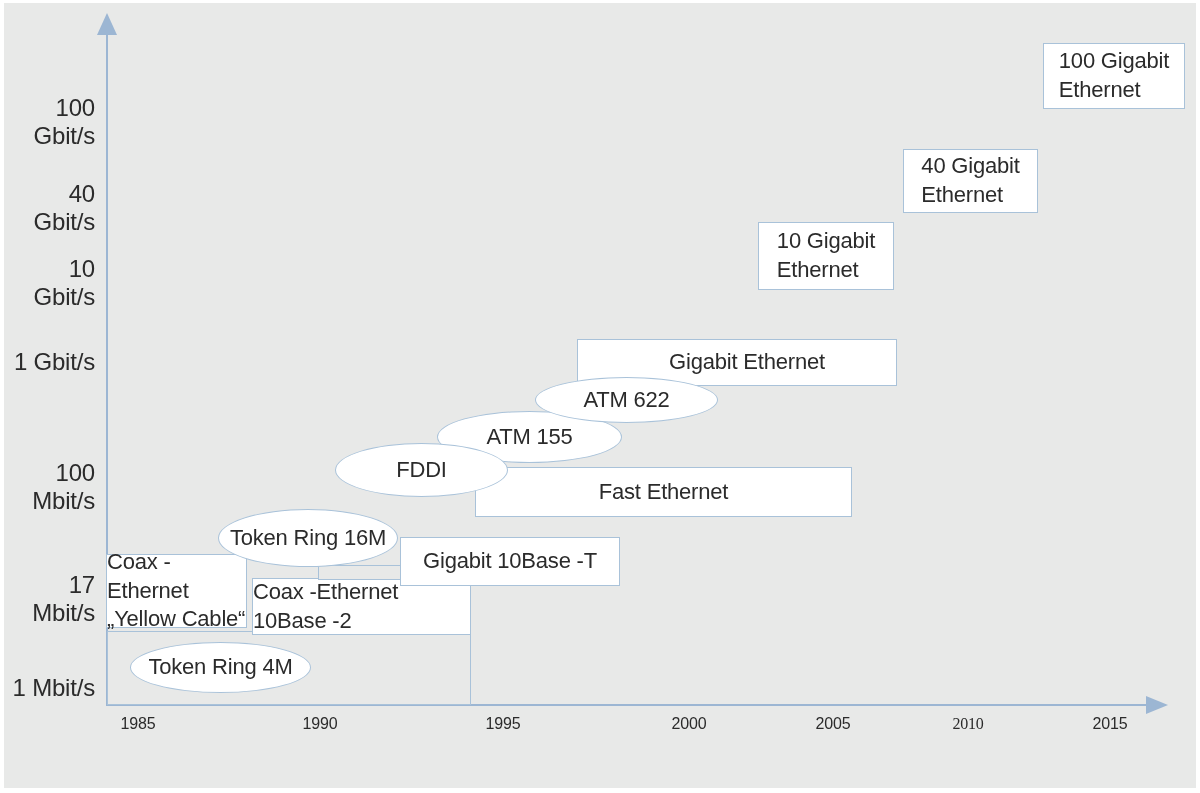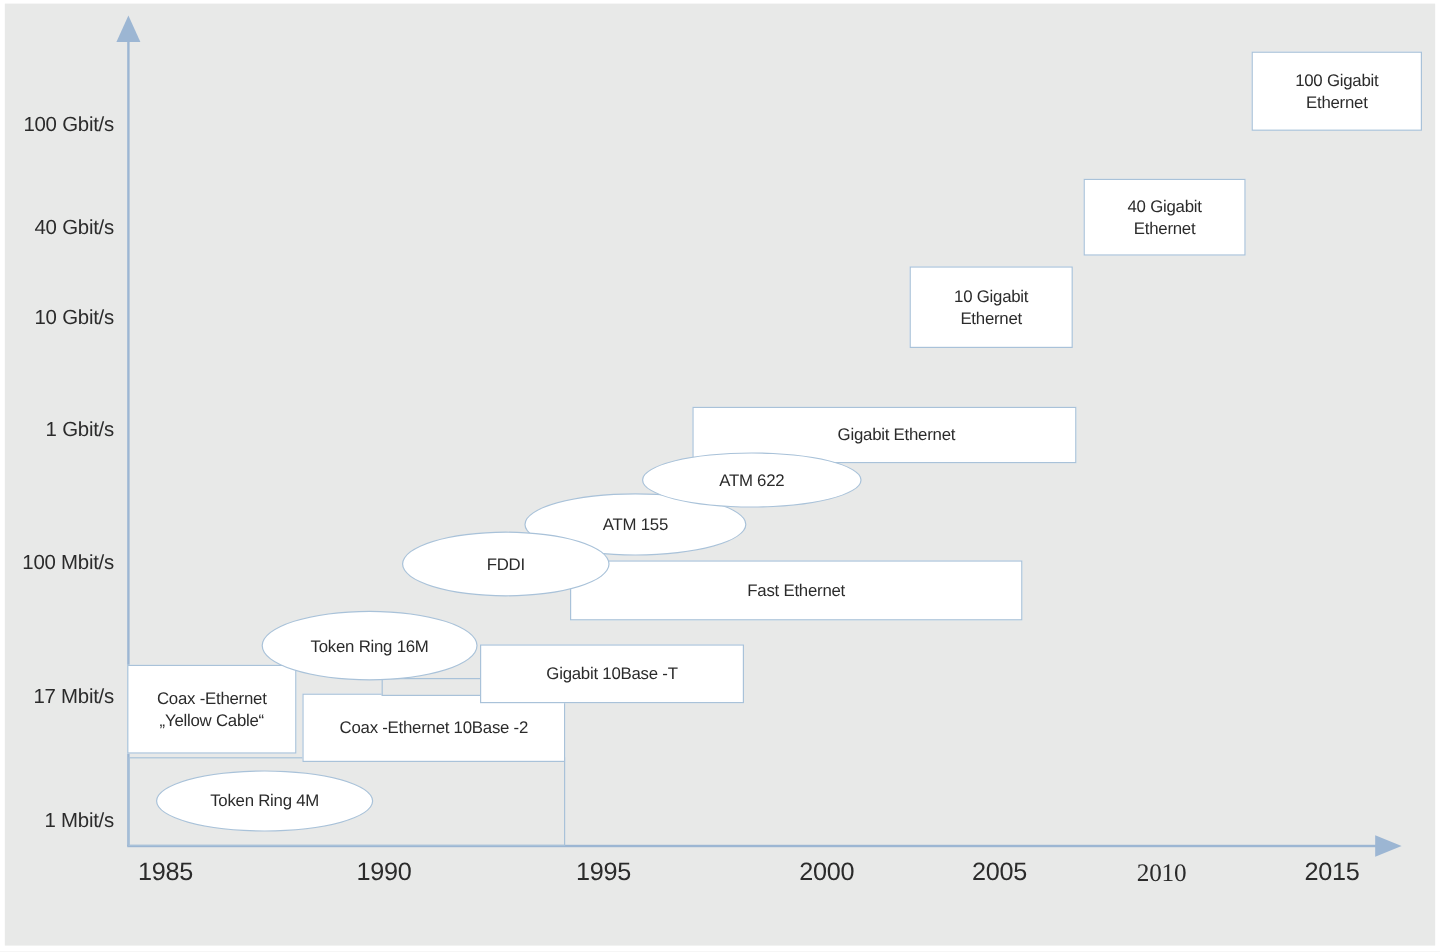--- a/index.html
+++ b/index.html
@@ -5,32 +5,32 @@
   html,body{margin:0;padding:0;}
   body{
     width:1200px;height:793px;position:relative;background:#ffffff;
     font-family:"Liberation Sans", sans-serif;color:#2b2b2b;overflow:hidden;
   }
   .panel{position:absolute;left:4px;top:3px;width:1192px;height:785px;background:#e8e9e8;}
   .abs{position:absolute;box-sizing:border-box;}
   .node{
     position:absolute;box-sizing:border-box;background:#ffffff;
     border:1.6px solid #a9c2d9;display:flex;align-items:center;justify-content:center;
-    text-align:center;font-size:14px;line-height:1.3;letter-spacing:-0.2px;
+    text-align:left;font-size:22px;line-height:1.3;letter-spacing:-0.2px;
     white-space:pre-line;color:#2b2b2b;
   }
   .ellipse{border-radius:50%;}
   .ghost{background:#e8e9e8;}
   .outline-only{background:transparent;border:1.6px solid #a9c2d9;}
   .axis-line{position:absolute;background:#9cb6d3;}
   .tri{position:absolute;width:0;height:0;}
   .tri-up{border-left:10px solid transparent;border-right:10px solid transparent;border-bottom:22px solid #9cb6d3;}
   .tri-right{border-top:9px solid transparent;border-bottom:9px solid transparent;border-left:22px solid #9cb6d3;}
-  .ylab{position:absolute;width:86px;text-align:right;font-size:17px;letter-spacing:-0.2px;}
-  .xlab{position:absolute;width:90px;text-align:center;font-size:21px;letter-spacing:-0.2px;}
+  .ylab{position:absolute;width:86px;text-align:right;font-size:24px;letter-spacing:-0.2px;}
+  .xlab{position:absolute;width:90px;text-align:center;font-size:16px;letter-spacing:-0.2px;}
 </style>
 </head>
 <body>
 
 <div class="panel"></div>
 
 <div class="axis-line" style="left:106px;top:30px;width:2px;height:675px;"></div>
 <div class="tri tri-up" style="left:97px;top:13px;"></div>
 <div class="axis-line" style="left:106px;top:704px;width:1042px;height:2px;"></div>
 <div class="tri tri-right" style="left:1146px;top:696px;"></div>

